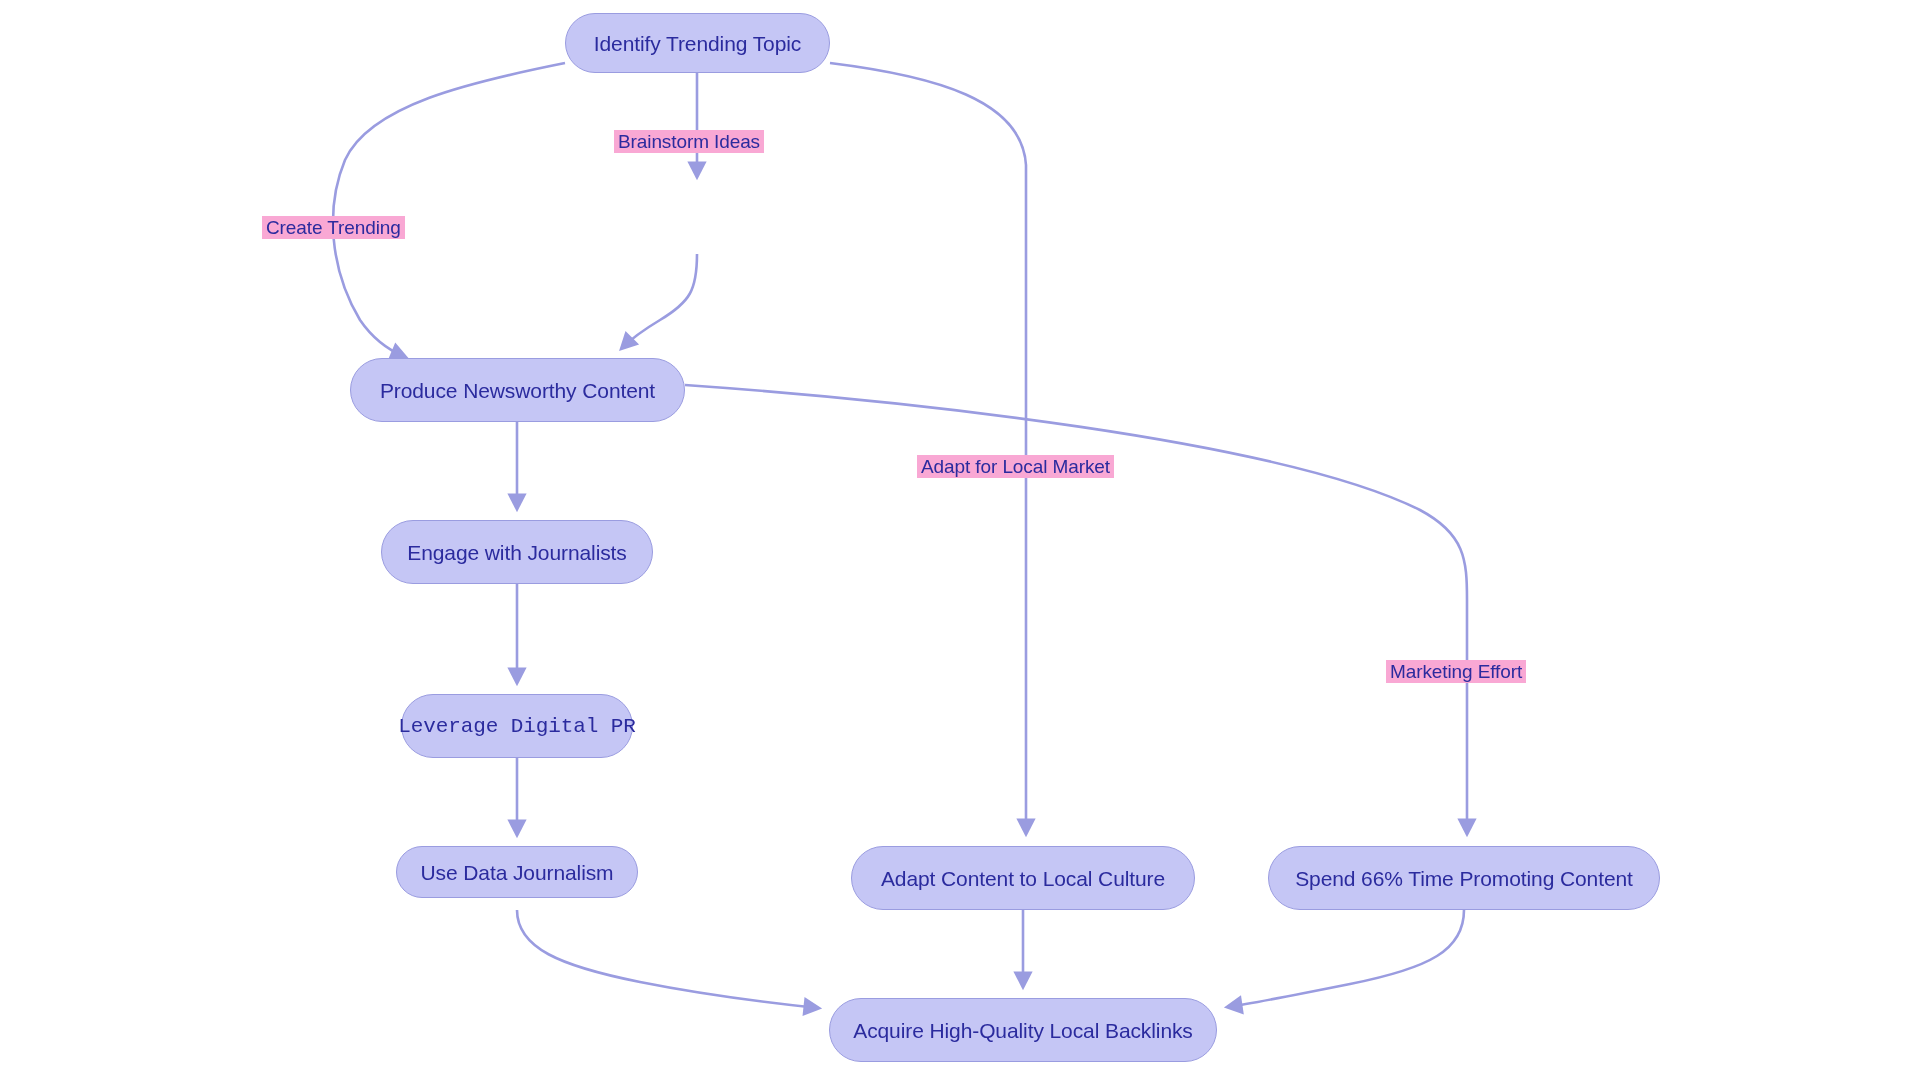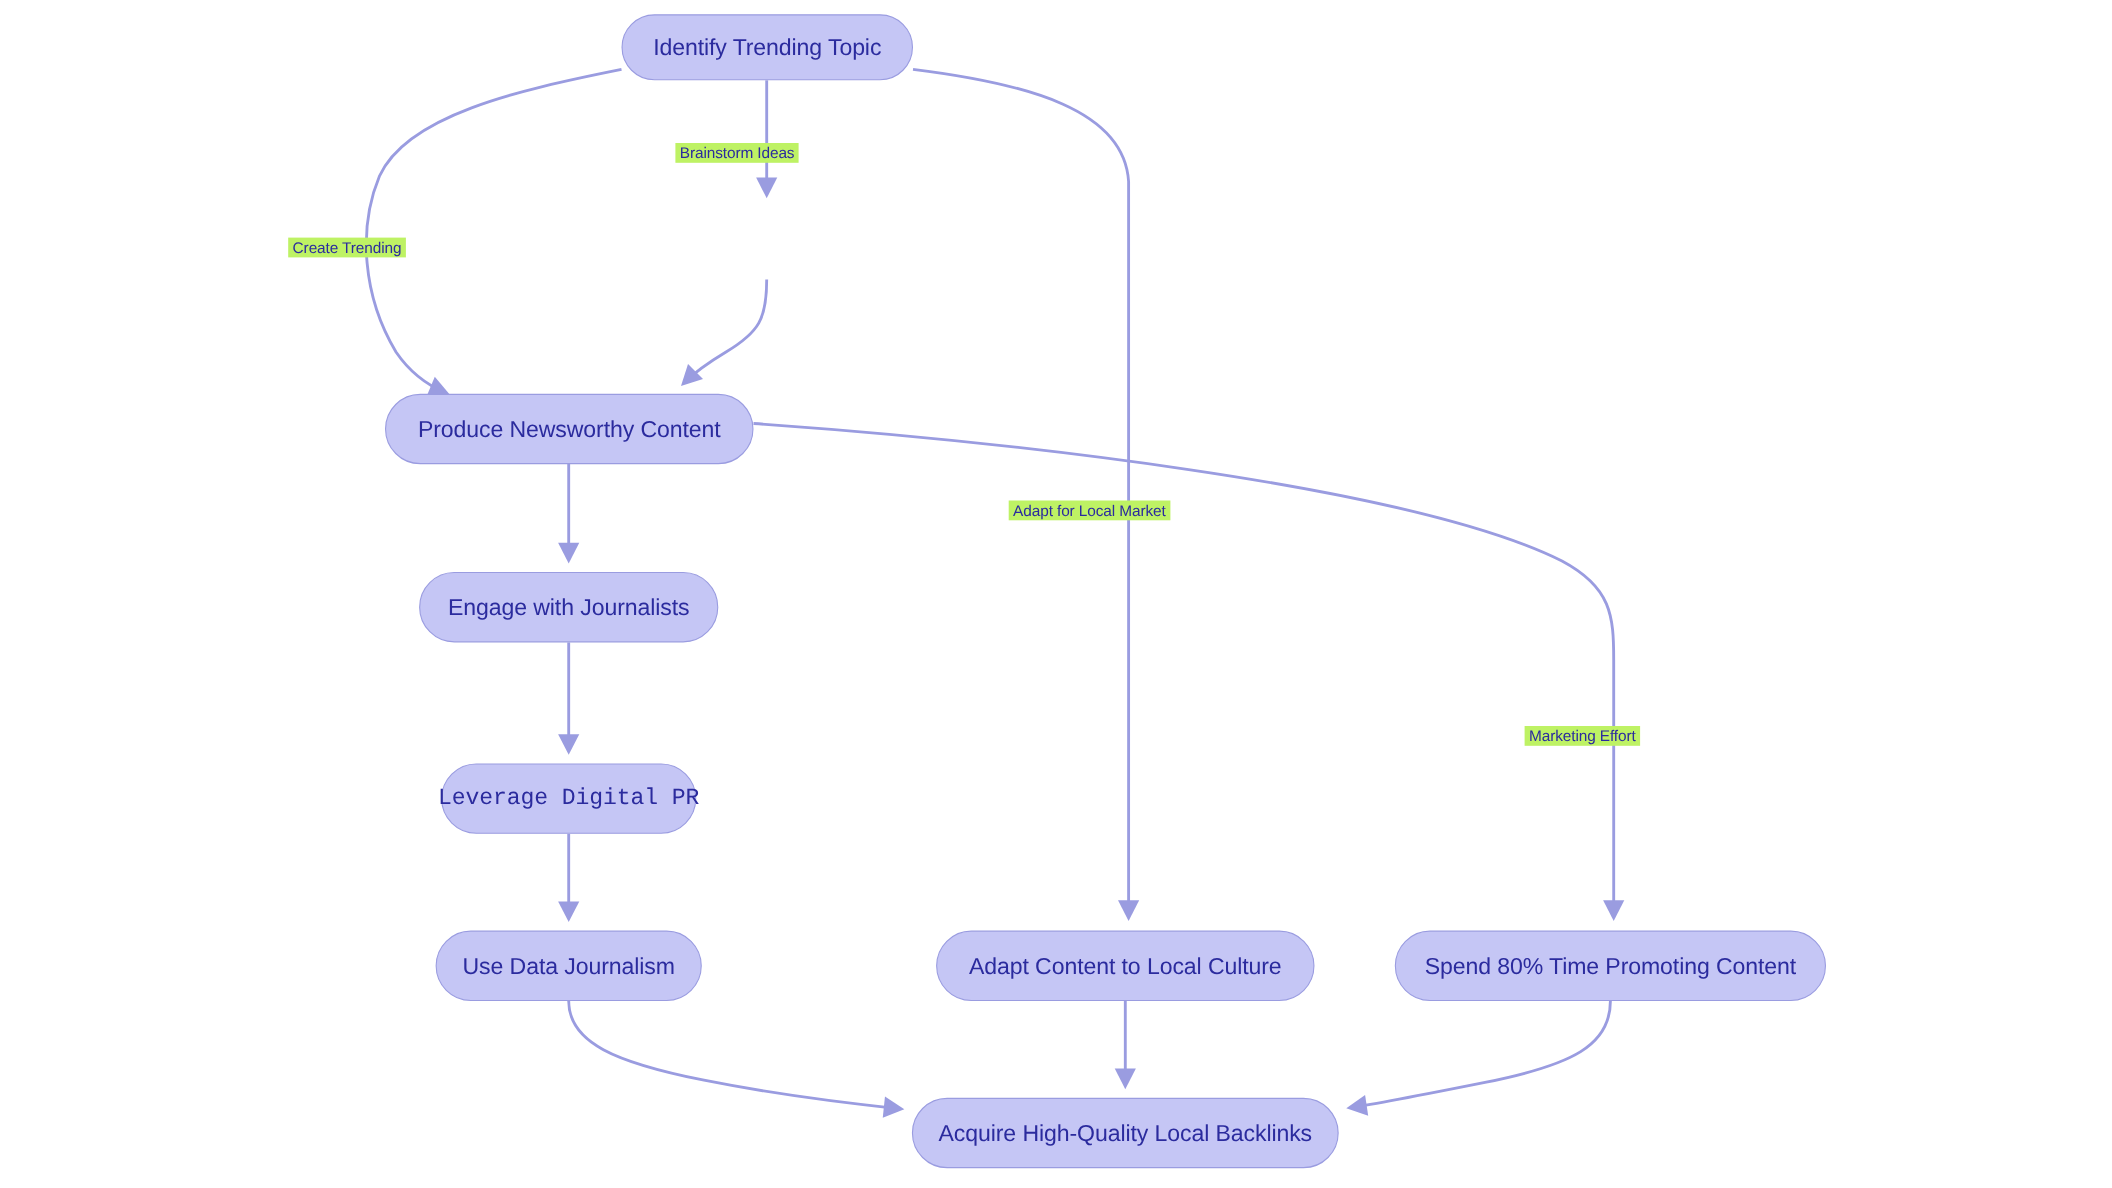--- a/index.html
+++ b/index.html
@@ -41,26 +41,26 @@
     white-space: nowrap;
     line-height: 1;
     padding: 0 26px;
   }
   .node-label {
     pointer-events: none;
   }
   .edge-label {
     position: absolute;
     color: #2b2b9e;
-    font-size: 14px;
+    font-size: 19px;
     font-family: "Liberation Sans", sans-serif;
     white-space: nowrap;
     line-height: 1;
     letter-spacing: -0.1px;
-    background: #bef264;
+    background: #f9a8d4;
     padding: 2px 4px;
   }
 </style>
 </head>
 <body>
 
 <div id="canvas">
 
   <svg id="edges" viewBox="0 0 1920 1080" xmlns="http://www.w3.org/2000/svg">
     <defs>
@@ -105,30 +105,30 @@
   </div>
 
   <div class="node" style="left:381px; top:520px; width:272px; height:64px;">
     <span class="node-label">Engage with Journalists</span>
   </div>
 
   <div class="node" style="left:401px; top:694px; width:232px; height:64px;font-family:Liberation Mono, monospace;">
     <span class="node-label">Leverage Digital PR</span>
   </div>
 
-  <div class="node" style="left:396px; top:846px; width:242px; height:64px;">
+  <div class="node" style="left:396px; top:846px; width:242px; height:52px;">
     <span class="node-label">Use Data Journalism</span>
   </div>
 
   <div class="node" style="left:851px; top:846px; width:344px; height:64px;">
     <span class="node-label">Adapt Content to Local Culture</span>
   </div>
 
   <div class="node" style="left:1268px; top:846px; width:392px; height:64px;">
-    <span class="node-label">Spend 80% Time Promoting Content</span>
+    <span class="node-label">Spend 66% Time Promoting Content</span>
   </div>
 
   <div class="node" style="left:829px; top:998px; width:388px; height:64px;">
     <span class="node-label">Acquire High-Quality Local Backlinks</span>
   </div>
 
   <div class="edge-label" style="left:262px; top:216px;"><span>Create Trending</span></div>
 
   <div class="edge-label" style="left:614px; top:130px;"><span>Brainstorm Ideas</span></div>
 

